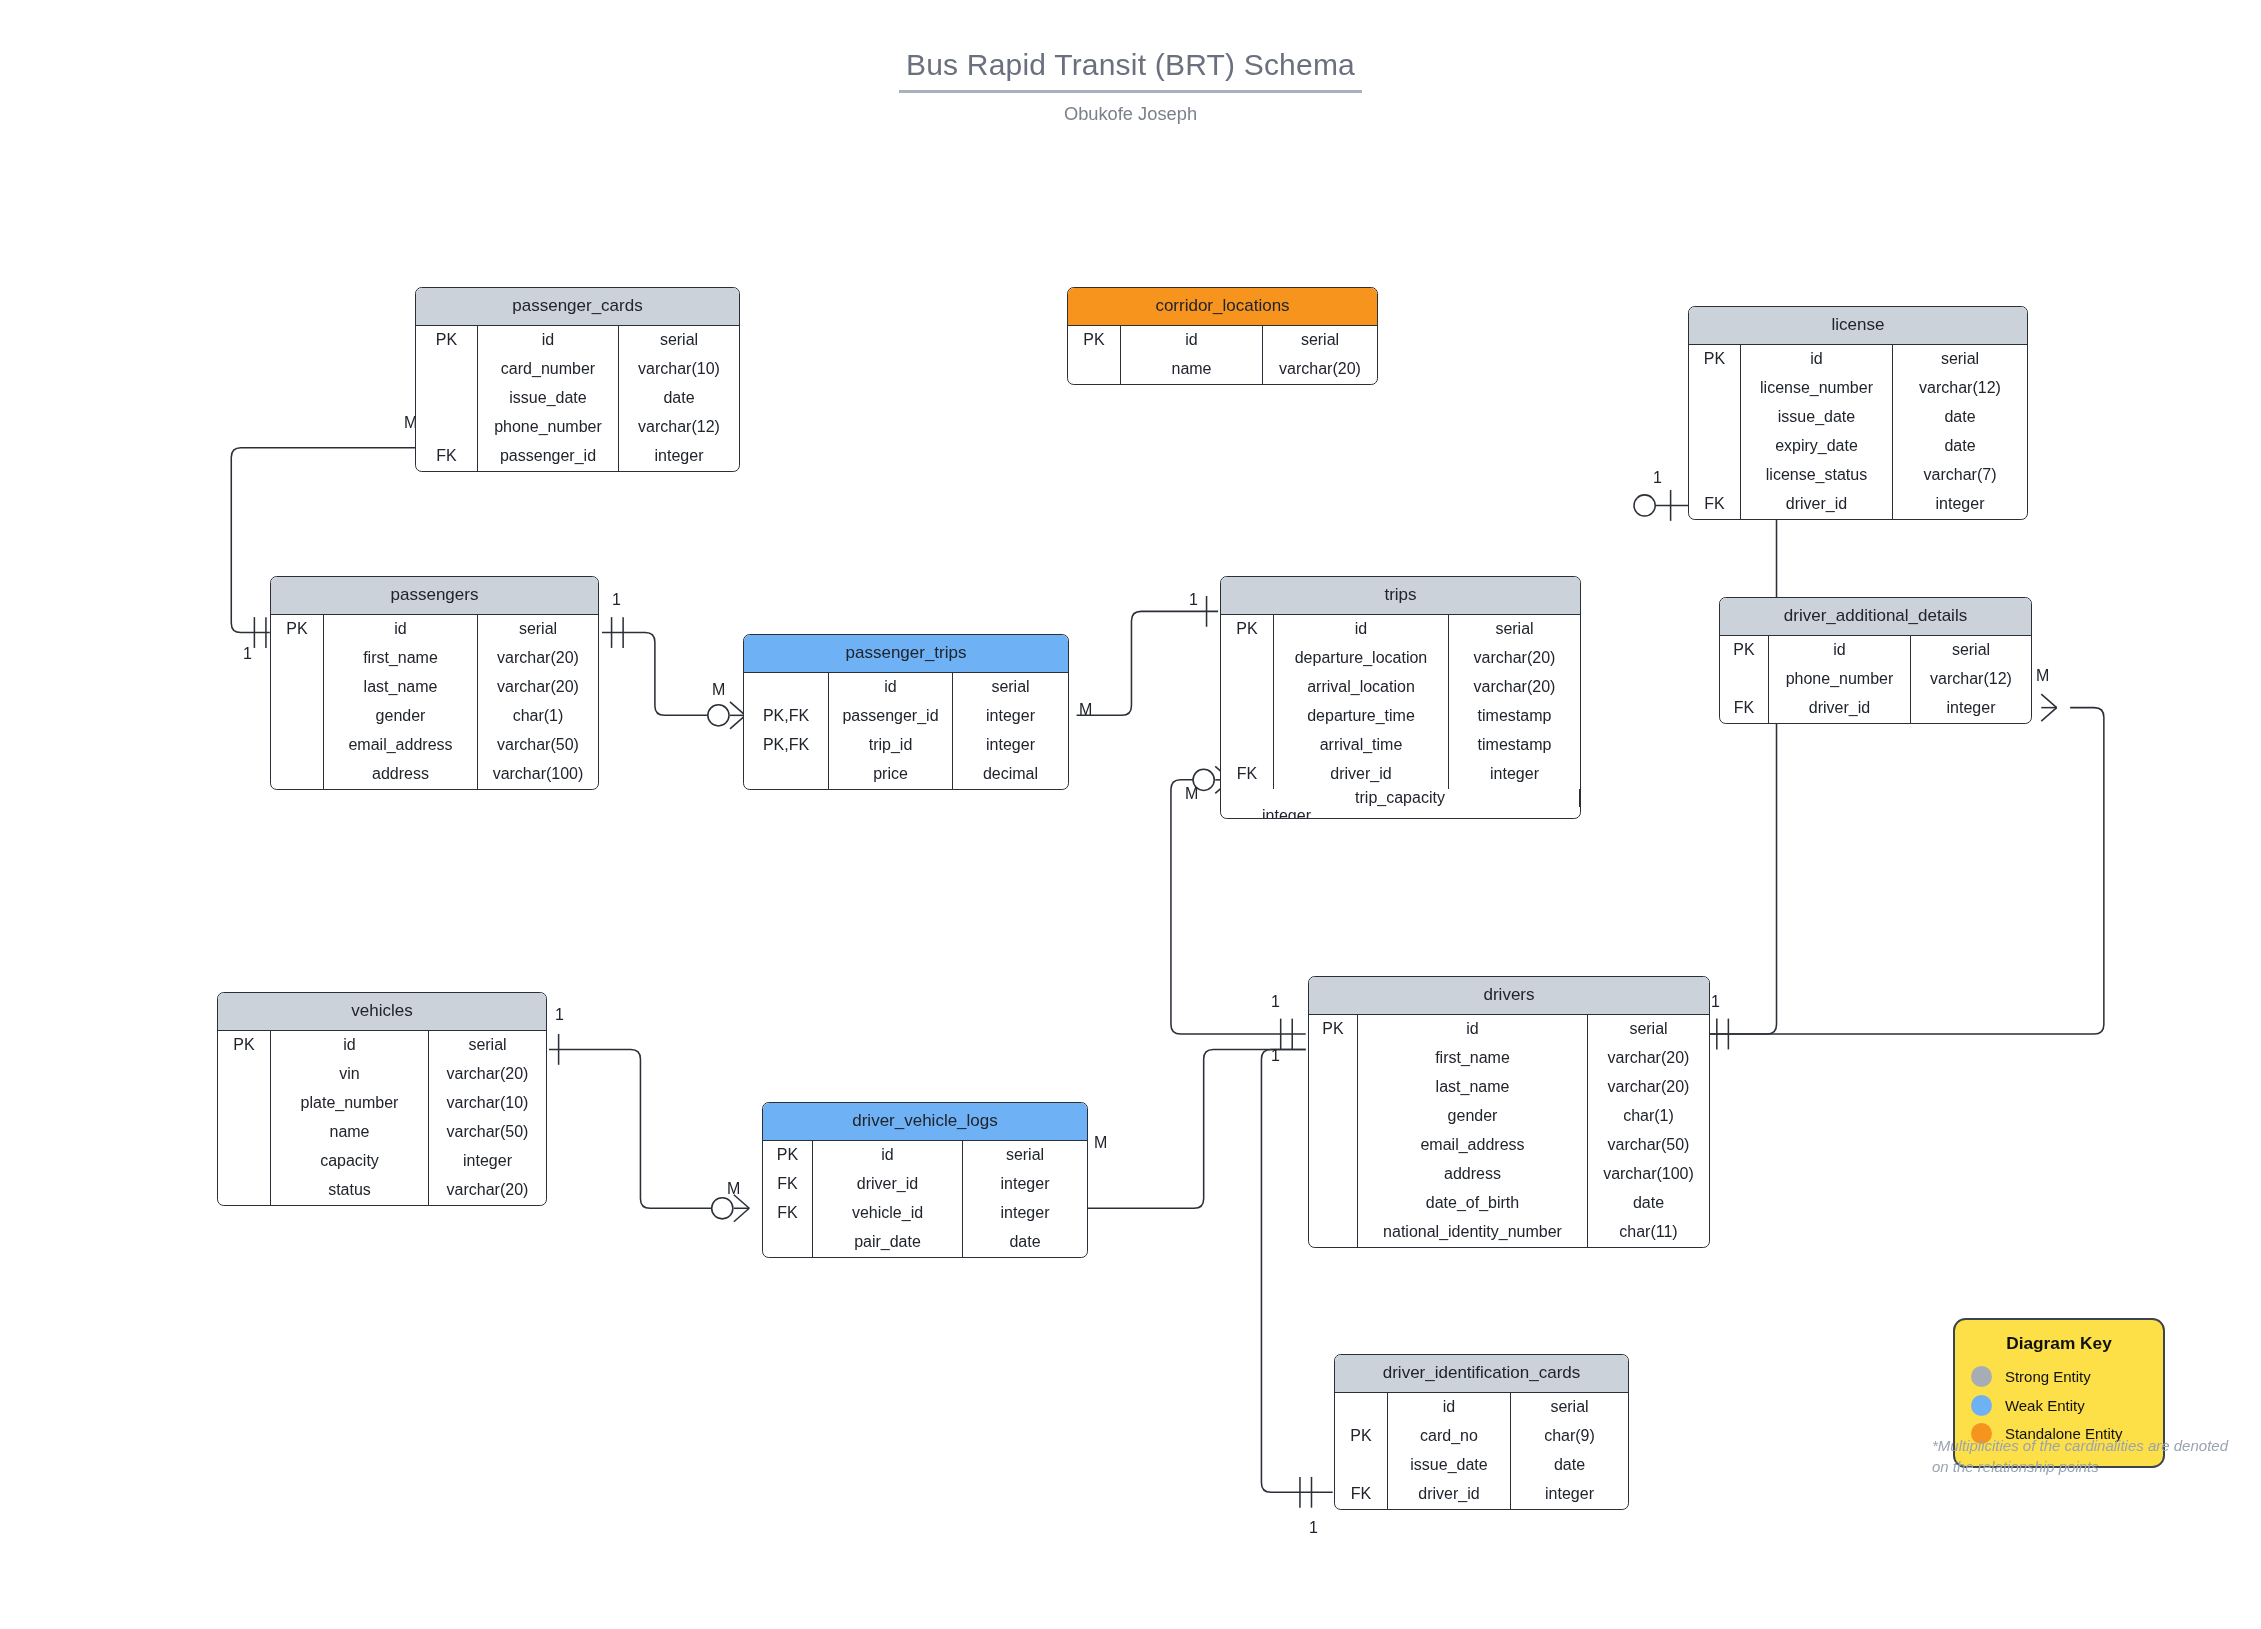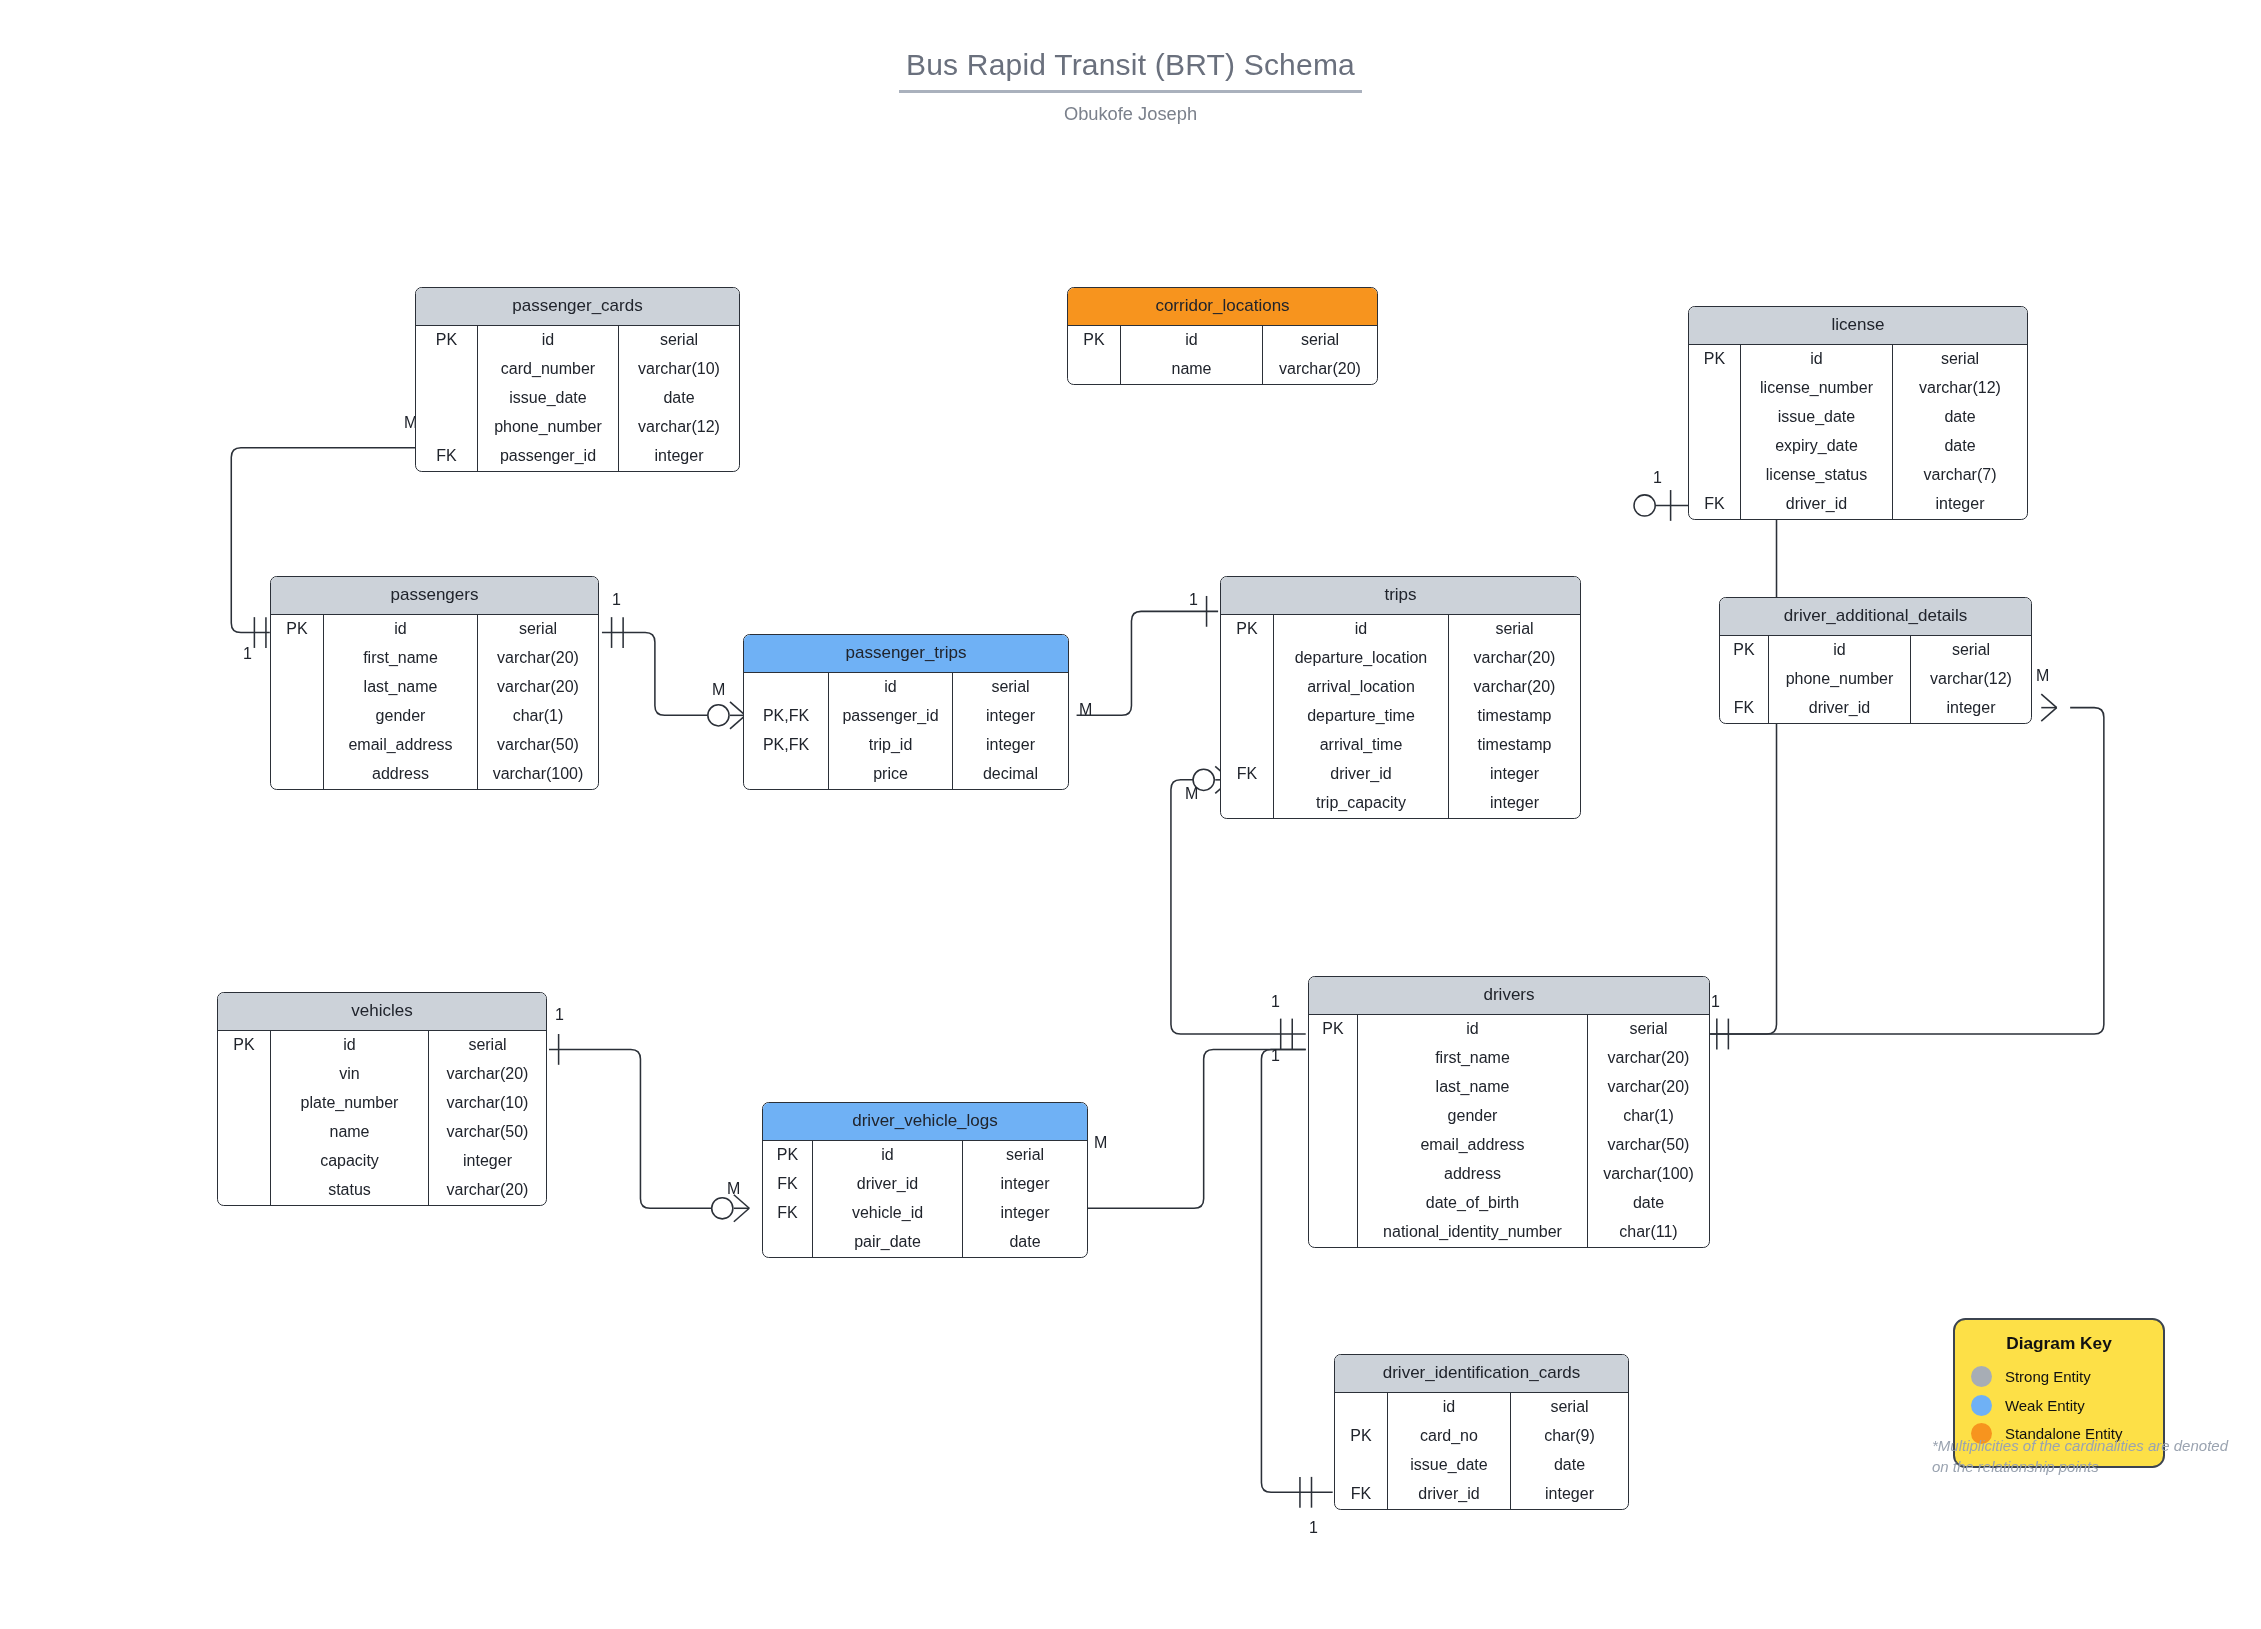--- a/index.html
+++ b/index.html
@@ -328,21 +328,21 @@
           <div class="row" style="height: 29px;">
             <div class="c-key" style="width: 53px;"></div>
             <div class="c-name">arrival_time</div>
             <div class="c-type" style="width: 131px;">timestamp</div>
           </div>
           <div class="row" style="height: 29px;">
             <div class="c-key" style="width: 53px;">FK</div>
             <div class="c-name">driver_id</div>
             <div class="c-type" style="width: 131px;">integer</div>
           </div>
-          <div class="row" style="height: 29px;">
+          <div class="row" style="height: 29px; flex-direction: column;">
             <div class="c-key" style="width: 53px;"></div>
             <div class="c-name">trip_capacity</div>
             <div class="c-type" style="width: 131px;">integer</div>
           </div>
         </div>
       </div>
       <div class="tbl strong" style="left: 1719px; top: 597px; width: 313px;">
         <div class="tbl-head">driver_additional_details</div>
         <div class="rows">
           <div class="row" style="height: 29px;">

